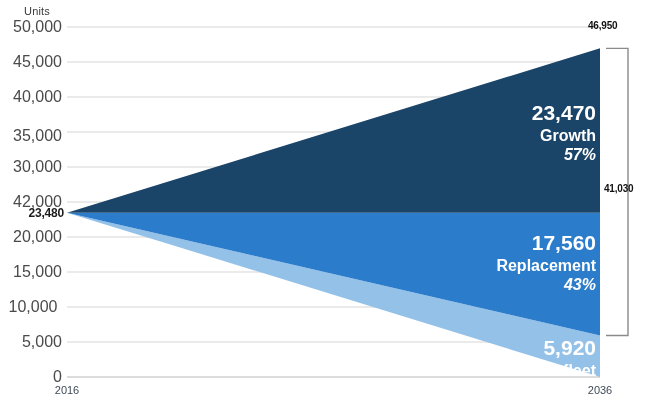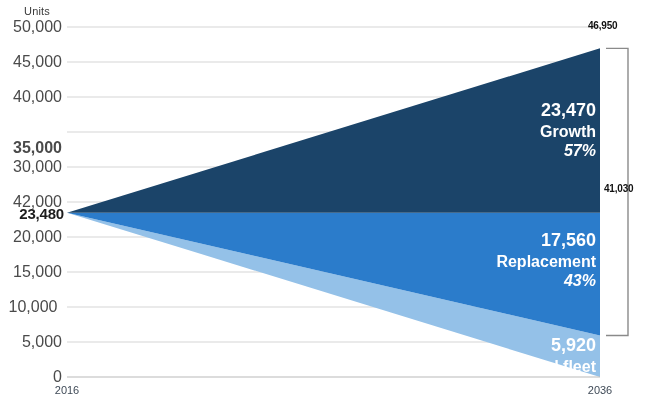--- a/index.html
+++ b/index.html
@@ -22,34 +22,34 @@
   }
   .ytick-wrap{position:absolute;left:0;top:0;width:62px;height:410px;}
 
   .xtick{
     position:absolute;font-size:11px;color:#3f4a57;
     transform:translateX(-50%);
   }
 
   .start-label{
     position:absolute;right:0;width:64px;text-align:right;
-    font-size:15px;font-weight:bold;color:#1c1c1c;
+    font-size:12px;font-weight:bold;color:#1c1c1c;
     transform:translateY(-50%);
     letter-spacing:-.2px;
   }
 
   
   #plot{position:absolute;left:0;top:0;width:652px;height:410px;}
 
   
   .band-text{
     position:absolute;text-align:right;color:#ffffff;
     line-height:1.22;pointer-events:none;
   }
-  .band-text .num{font-size:18px;font-weight:bold;display:block;}
+  .band-text .num{font-size:21px;font-weight:bold;display:block;}
   .band-text .nm{font-size:16px;font-weight:bold;display:block;}
   .band-text .pct{font-size:16px;font-weight:bold;font-style:italic;display:block;}
 
   
   .end-label{
     position:absolute;font-size:10px;font-weight:bold;color:#111111;
     white-space:nowrap;letter-spacing:-.2px;
   }
 </style>
 </head>
@@ -60,21 +60,21 @@
   <div class="units-label">Units</div>
 
   <div class="ytick-wrap" id="ytick-wrap">
       <div class="ytick" style="top: 377px;">0</div>
       <div class="ytick" style="top: 342px;">5,000</div>
       <div class="ytick" style="top: 307px; text-align: center;">10,000</div>
       <div class="ytick" style="top: 272px;">15,000</div>
       <div class="ytick" style="top: 237px;">20,000</div>
       <div class="ytick" style="top: 202px;">42,000</div>
       <div class="ytick" style="top: 167px;">30,000</div>
-      <div class="ytick" style="top: 148px; font-weight: bold;">35,000</div>
+      <div class="ytick" style="top: 136px;">35,000</div>
       <div class="ytick" style="top: 97px;">40,000</div>
       <div class="ytick" style="top: 62px;">45,000</div>
       <div class="ytick" style="top: 27px;">50,000</div>
     </div>
 
   <svg id="plot" viewBox="0 0 652 410" preserveAspectRatio="none">
     <g id="gridlines">
         <line x1="67" y1="342" x2="600" y2="342" stroke="#e3e3e3" stroke-width="1.4"></line>
         <line x1="67" y1="307" x2="600" y2="307" stroke="#e3e3e3" stroke-width="1.4"></line>
         <line x1="67" y1="272" x2="600" y2="272" stroke="#e3e3e3" stroke-width="1.4"></line>

